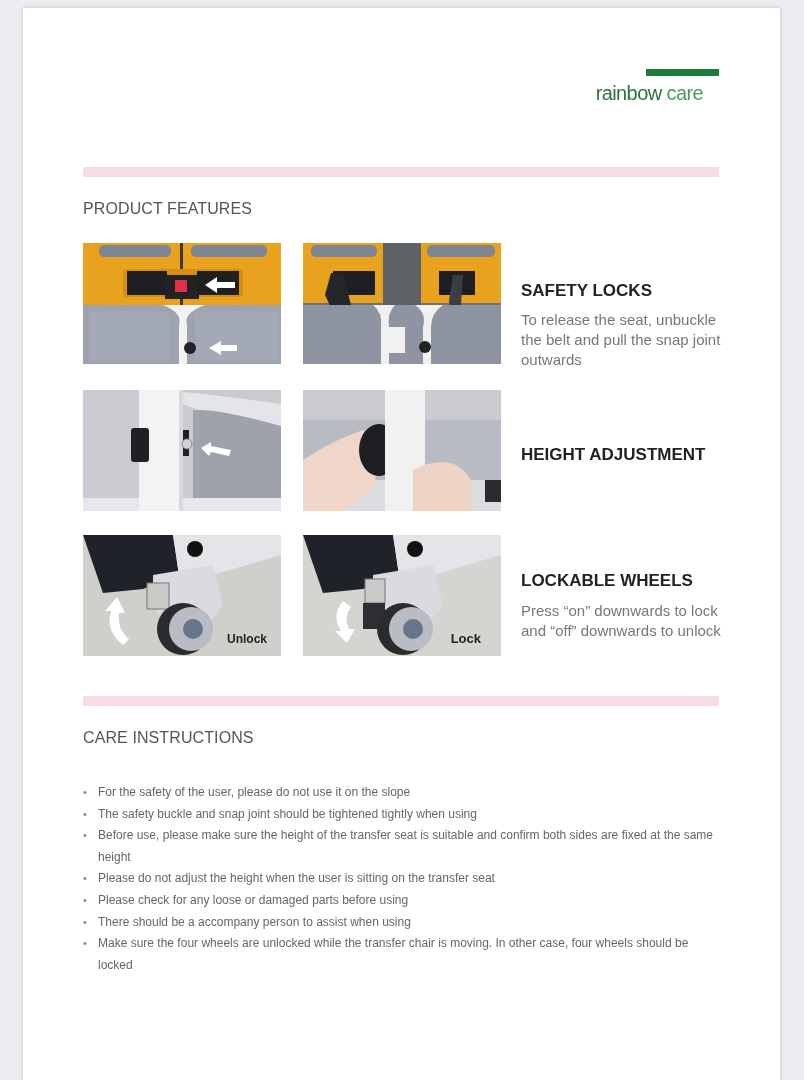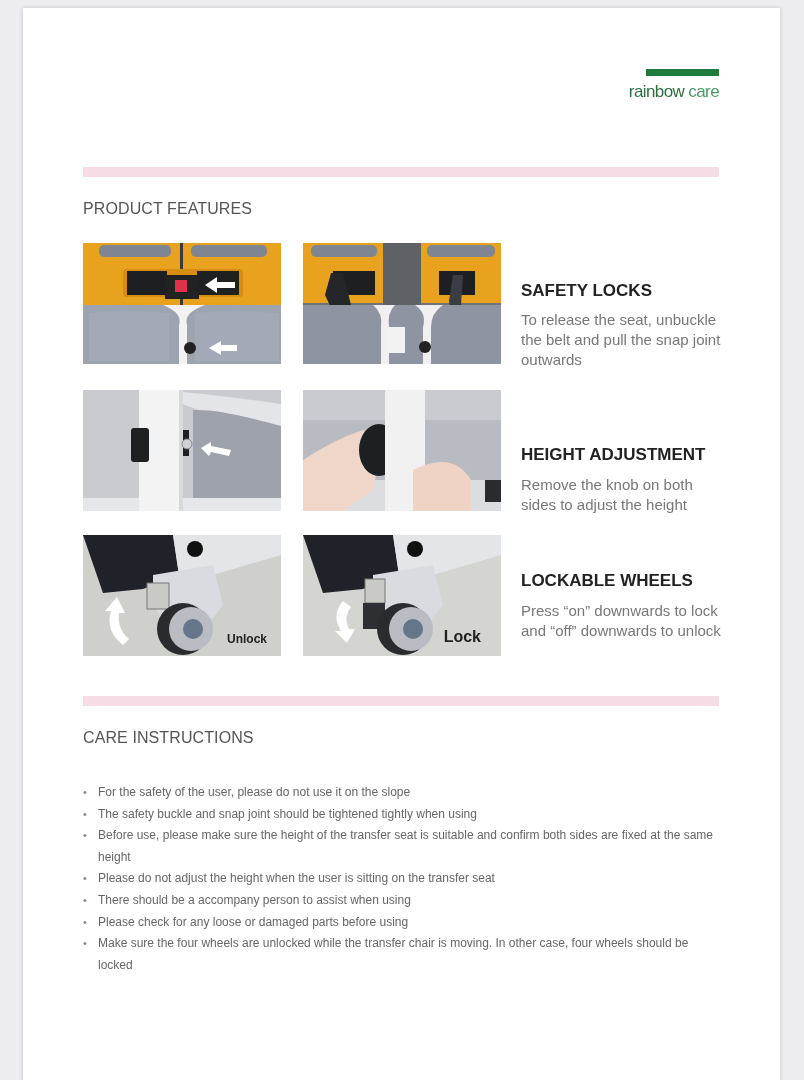--- a/index.html
+++ b/index.html
@@ -9,21 +9,21 @@
     font-family:"Liberation Sans", sans-serif;
     position:relative;
   }
   .page {
     position:absolute; left:23px; top:8px; width:757px; height:1080px;
     background:#ffffff;
     box-shadow:0 0 4px rgba(0,0,0,0.18);
   }
   .logo { position:absolute; left:600px; top:61px; width:96px; }
   .logo-bar { position:absolute; right:0; top:0; width:73px; height:7px; background:#1f7a3e; }
-  .logo-text { position:absolute; right:0; top:13px; font-size:17px; letter-spacing:-0.6px; color:#2d7a46; white-space:nowrap;margin-left:18px; }
+  .logo-text { position:absolute; right:16px; top:13px; font-size:20px; letter-spacing:-0.6px; color:#2d7a46; white-space:nowrap;margin-left:18px; }
   .logo-text .b { font-weight:normal; color:#2f6f43; }
   .logo-text .l { color:#4b9a63; font-weight:300; }
 
   .title { position:absolute; left:60px; top:124px; font-size:21px; font-weight:bold; color:#222; letter-spacing:0.1px; }
   .pink-rule { position:absolute; left:60px; width:636px; height:10px; background:#f7dbe5; }
   .section-head { position:absolute; left:60px; font-size:16px; color:#555; letter-spacing:0.1px; }
 
   .photo { position:absolute; width:198px; height:121px; overflow:hidden; }
   .feat-title { position:absolute; left:498px; font-size:17px; font-weight:bold; color:#222; }
   .feat-desc { position:absolute; left:498px; font-size:15px; line-height:20px; color:#777; width:210px; }
@@ -110,21 +110,20 @@
       <rect x="0" y="0" width="198" height="30" fill="#c9cbd0"></rect>
       <rect x="0" y="90" width="198" height="31" fill="#dcdde0"></rect>
       <path d="M0,121 L0,70 Q30,50 60,40 L80,50 L70,100 L40,121 Z" fill="#f0d6c8"></path>
       <ellipse cx="76" cy="60" rx="20" ry="26" fill="#1e1f22"></ellipse>
       <rect x="82" y="0" width="40" height="121" fill="#f1f1f2"></rect>
       <path d="M110,80 Q150,60 168,90 L168,121 L110,121 Z" fill="#efd3c4"></path>
       <rect x="182" y="90" width="16" height="22" fill="#2a2b2e"></rect>
     </svg>
   </div>
   <div class="feat-title" style="top:437px;">HEIGHT ADJUSTMENT</div>
-  <div class="feat-desc" style="top:467px;">Remove the knob on both sides to adjust the height</div>
 
   <div class="photo" style="left:60px; top:527px;">
     <svg width="198" height="121" viewBox="0 0 198 121">
       <rect width="198" height="121" fill="#cfcfcc"></rect>
       <polygon points="0,0 90,0 96,40 60,54 20,58" fill="#1f2228"></polygon>
       <polygon points="90,0 198,0 198,20 130,40 96,40" fill="#e4e5e8"></polygon>
       <circle cx="112" cy="14" r="8" fill="#111"></circle>
       <path d="M70,40 L130,30 L140,70 L120,96 L90,100 L70,70 Z" fill="#d9dbe0"></path>
       <rect x="64" y="48" width="22" height="26" fill="#c9c9c6" stroke="#777" stroke-width="1"></rect>
       <circle cx="100" cy="94" r="26" fill="#2a2b2e"></circle>
@@ -141,31 +140,31 @@
       <polygon points="90,0 198,0 198,20 130,40 96,40" fill="#e4e5e8"></polygon>
       <circle cx="112" cy="14" r="8" fill="#111"></circle>
       <path d="M70,40 L130,30 L140,70 L120,96 L90,100 L70,70 Z" fill="#d9dbe0"></path>
       <rect x="62" y="44" width="20" height="24" fill="#c9c9c6" stroke="#777" stroke-width="1"></rect>
       <rect x="60" y="68" width="22" height="26" fill="#2e2f32"></rect>
       <circle cx="100" cy="94" r="26" fill="#2a2b2e"></circle>
       <circle cx="108" cy="94" r="22" fill="#b9bcc2"></circle>
       <circle cx="110" cy="94" r="10" fill="#65758a"></circle>
       <path d="M40,66 Q28,80 38,96 L32,96 L44,108 L52,94 L46,94 Q40,82 48,72 Z" fill="#ffffff"></path>
     </svg>
-    <div style="position:absolute; right:20px; bottom:10px; font-size:16px; font-weight:bold; color:#222;">Lock</div>
+    <div style="position:absolute; right:20px; bottom:10px; font-size:13px; font-weight:bold; color:#222;">Lock</div>
   </div>
   <div class="feat-title" style="top:563px;">LOCKABLE WHEELS</div>
   <div class="feat-desc" style="top:593px;">Press “on” downwards to lock and “off” downwards to unlock</div>
 
   <div class="pink-rule" style="top:688px;"></div>
 
   <div class="section-head" style="top:721px;">CARE INSTRUCTIONS</div>
 
   <ul class="care-list">
     <li>For the safety of the user, please do not use it on the slope</li>
     <li>The safety buckle and snap joint should be tightened tightly when using</li>
     <li>Before use, please make sure the height of the transfer seat is suitable and confirm both sides are fixed at the same height</li>
     <li>Please do not adjust the height when the user is sitting on the transfer seat</li>
+    <li>Please check for any loose or damaged parts before using</li>
     <li>There should be a accompany person to assist when using</li>
-    <li>Please check for any loose or damaged parts before using</li>
     <li>Make sure the four wheels are unlocked while the transfer chair is moving. In other case, four wheels should be locked</li>
   </ul>
 </div>
 
 </body></html>

